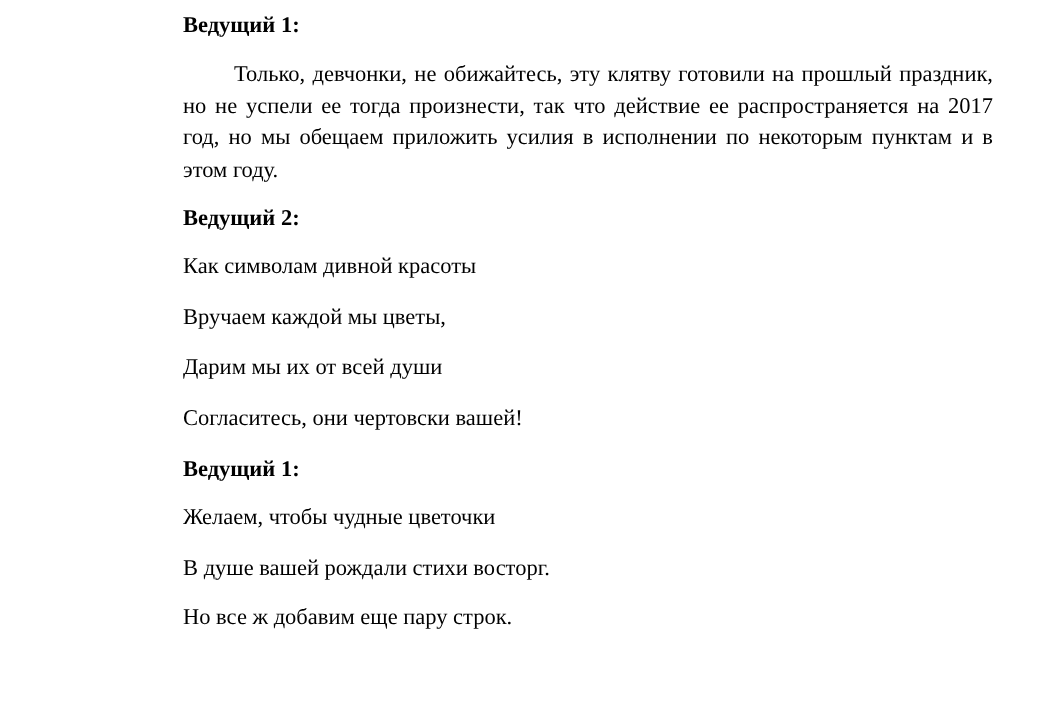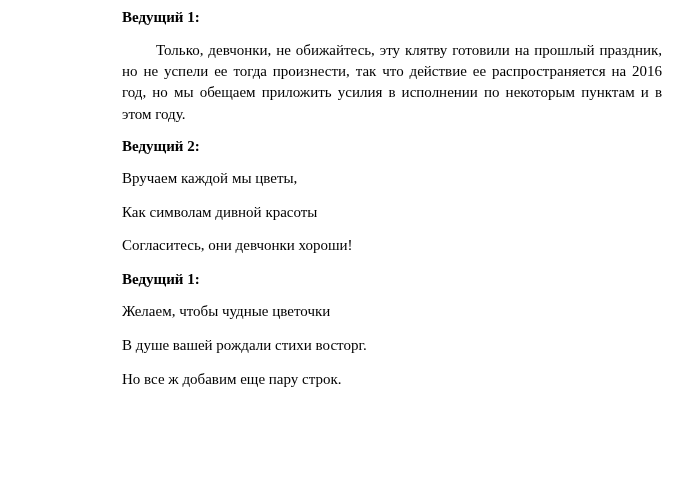--- a/index.html
+++ b/index.html
@@ -44,28 +44,29 @@
     margin: 0 0 14px 0;
   }
 </style>
 </head>
 <body>
 
 <div class="page">
 
   <p class="block speaker">Ведущий 1:</p>
 
-  <p class="block para">Только, девчонки, не обижайтесь, эту клятву готовили на прошлый праздник, но не успели ее тогда произнести, так что действие ее распространяется на 2016 год, но мы обещаем приложить усилия в исполнении по некоторым пунктам и в этом году.</p>
+  <p class="block para">Только, девчонки, не обижайтесь, эту клятву готовили на прошлый праздник, но не успели ее тогда произнести, так что действие ее распространяется на 2017 год, но мы обещаем приложить усилия в исполнении по некоторым пунктам и в этом году.</p>
 
 
   <p class="block speaker">Ведущий 2:</p>
 
+  <p class="block verse">Как символам дивной красоты</p>
   <p class="block verse">Вручаем каждой мы цветы,</p>
-  <p class="block verse">Как символам дивной красоты</p>
-  <p class="block verse">Согласитесь, они девчонки хороши!</p>
+  <p class="block verse">Дарим мы их от всей души</p>
+  <p class="block verse">Согласитесь, они чертовски вашей!</p>
 
   <p class="block speaker">Ведущий 1:</p>
 
   <p class="block verse">Желаем, чтобы чудные цветочки</p>
   <p class="block verse">В душе вашей рождали стихи восторг.</p>
   <p class="block verse">Но все ж добавим еще пару строк.</p>
 
 </div>
 
 </body></html>

